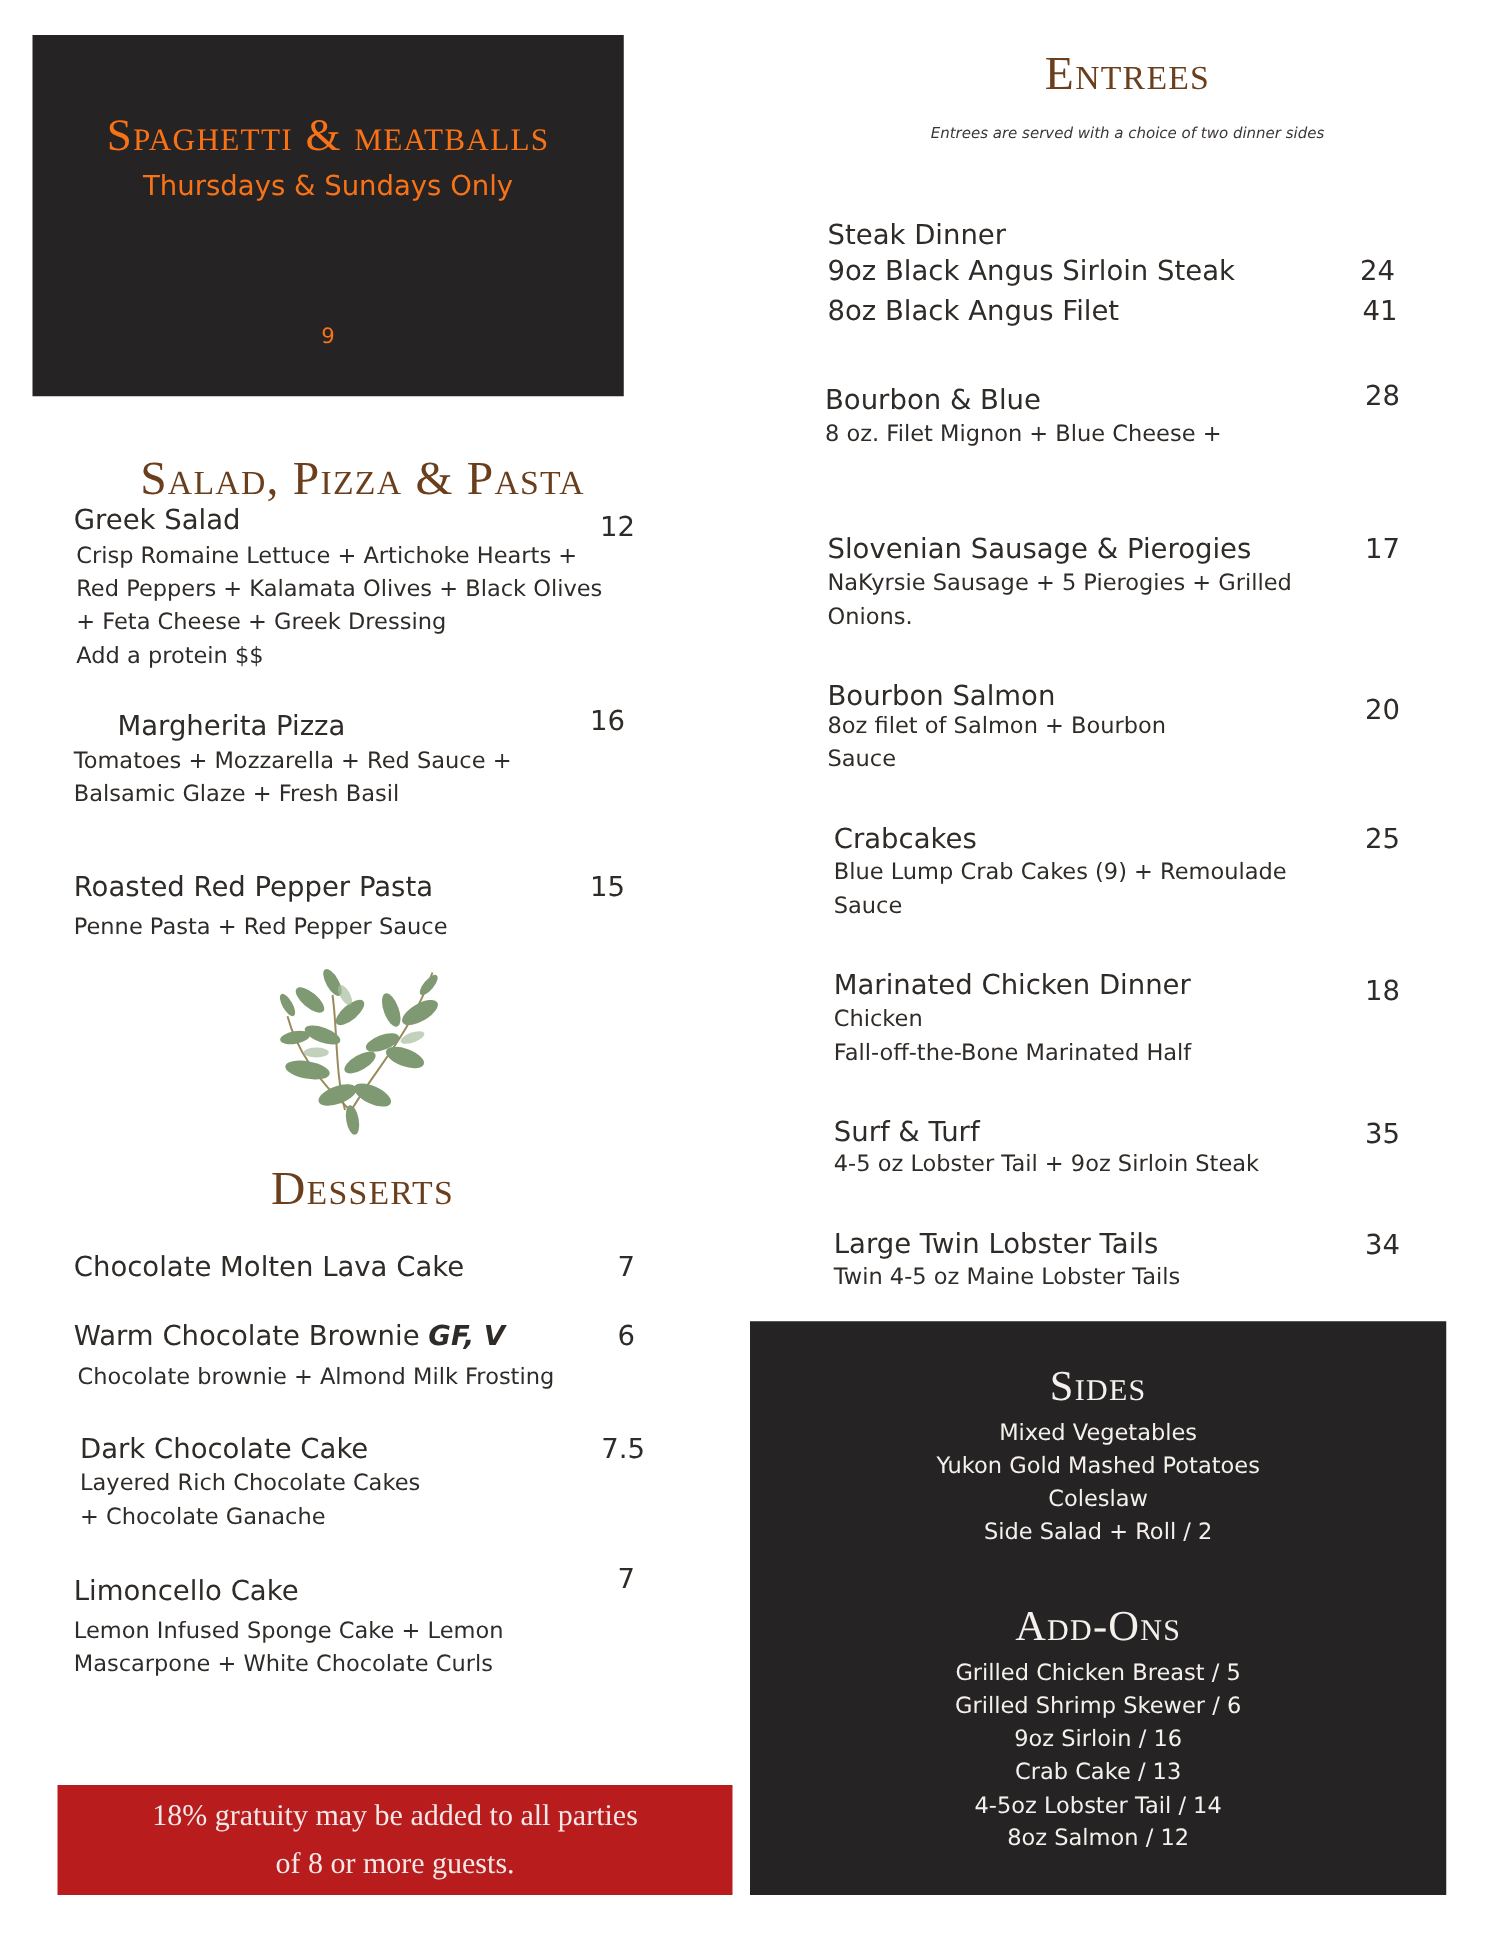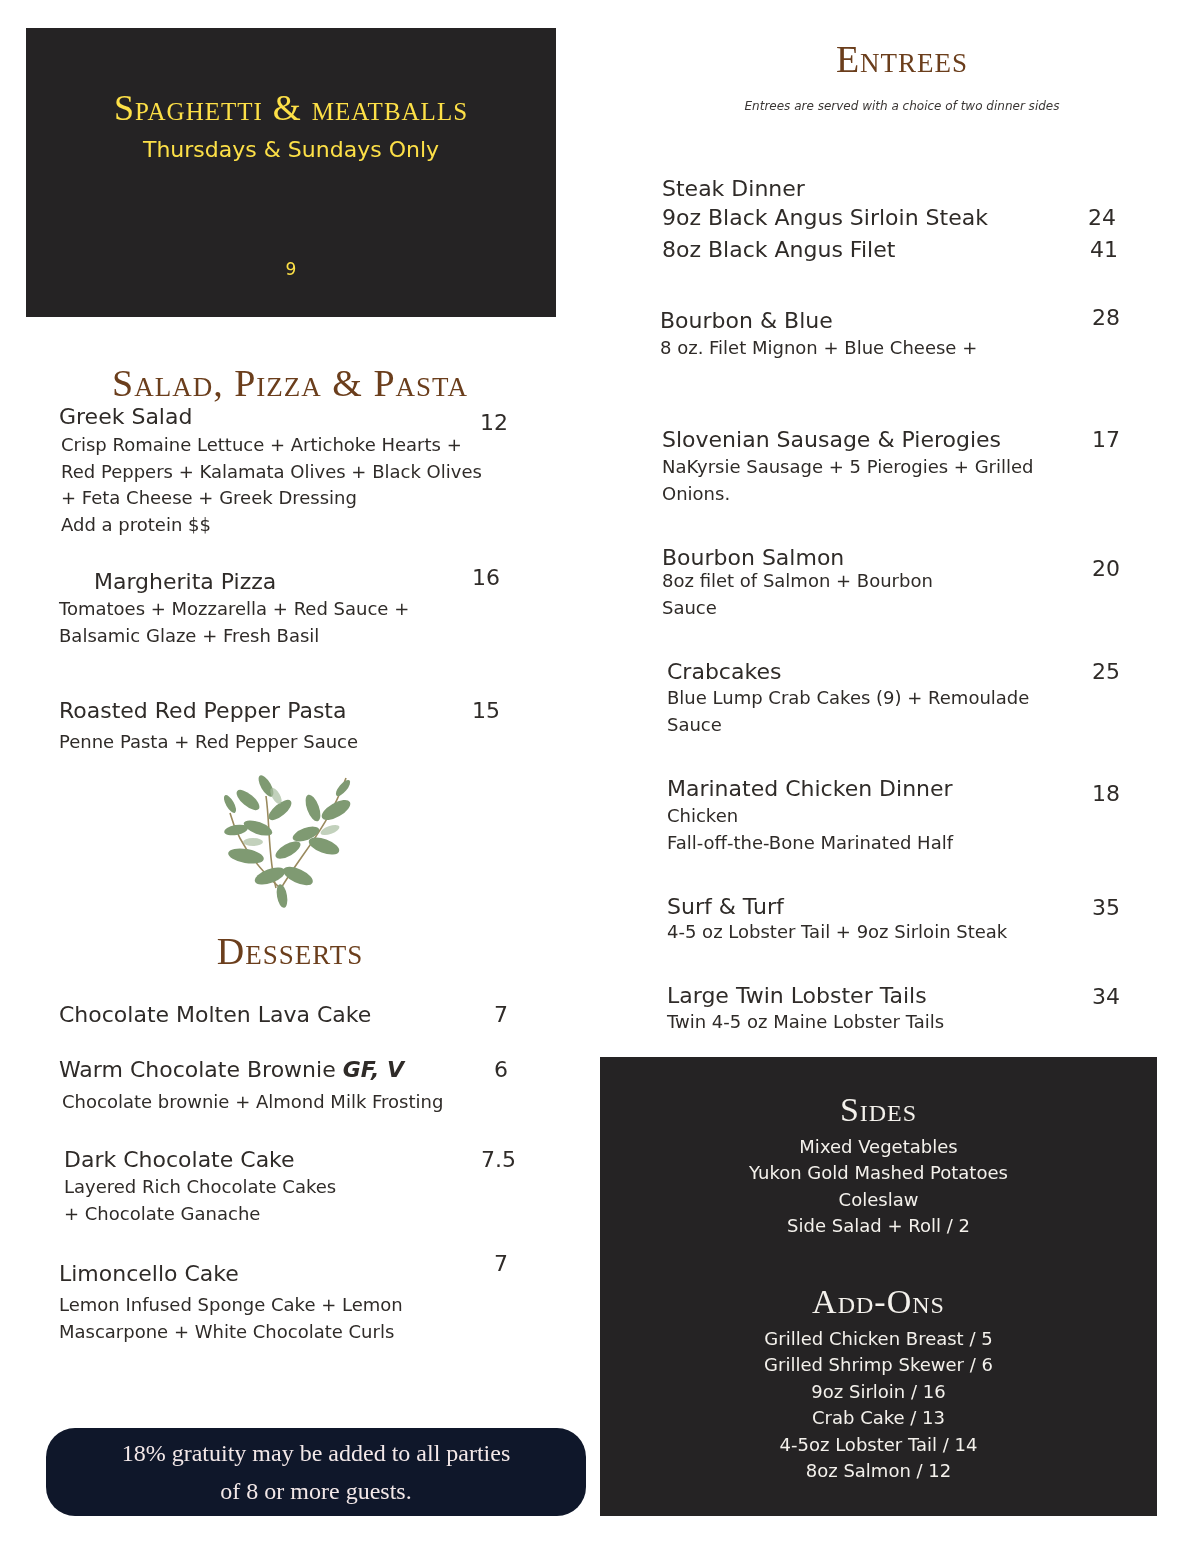--- a/index.html
+++ b/index.html
@@ -5,21 +5,21 @@
   * { box-sizing: border-box; margin: 0; padding: 0; }
   html, body { width: 1200px; height: 1553px; background: #ffffff; overflow: hidden; }
   body { position: relative; font-family: "DejaVu Sans", sans-serif; color: #2f2b28; }
 
   .sc { font-family: "Liberation Serif", "DejaVu Serif", serif; font-variant: small-caps; letter-spacing: 1px; }
   .brown { color: #6b3e1c; }
 
   .abs { position: absolute; }
 
   
-  #special { left: 26px; top: 28px; width: 530px; height: 289px; background: #252324; color: #fde047; text-align: center; }
+  #special { left: 26px; top: 28px; width: 473px; height: 289px; background: #252324; color: #f97316; text-align: center; }
   #special .title { position: absolute; left: 0; right: 0; top: 60px; font-size: 36px; line-height: 40px; }
   #special .sub { position: absolute; left: 0; right: 0; top: 82px; font-size: 22px; line-height: 28px; }
   #special .desc { position: absolute; left: 40px; right: 40px; top: 122px; font-size: 18px; line-height: 26px; }
   #special .price { position: absolute; left: 0; right: 0; top: 230px; font-size: 17px; line-height: 22px; }
 
   
   .sec-head { position: absolute; font-size: 38px; line-height: 42px; text-align: center; }
 
   .item-name { position: absolute; font-size: 22px; line-height: 28px; white-space: nowrap; }
   .item-desc { position: absolute; font-size: 18px; line-height: 26.5px; }
@@ -28,21 +28,21 @@
   .badge { font-weight: bold; font-style: italic; }
 
   #entrees-note { position: absolute; left: 640px; width: 524px; top: 94px; text-align: center; font-style: italic; font-size: 12px; line-height: 24px; color: #3a3634; }
 
   
   #sides-box { left: 600px; top: 1057px; width: 557px; height: 459px; background: #252324; color: #f4f1ec; text-align: center; }
   #sides-box .head { position: absolute; left: 0; right: 0; font-size: 34px; line-height: 40px; }
   #sides-box .list { position: absolute; left: 0; right: 0; font-size: 18px; line-height: 26.4px; }
 
   
-  #gratuity { left: 46px; top: 1428px; width: 540px; height: 88px; background: #0f172a; color: #f3e8e8; text-align: center; font-family: "Liberation Serif", "DejaVu Serif", serif; font-size: 24px; line-height: 38px; padding-top: 6px; border-radius: 29px; }
+  #gratuity { left: 46px; top: 1428px; width: 540px; height: 88px; background: #b91c1c; color: #f3e8e8; text-align: center; font-family: "Liberation Serif", "DejaVu Serif", serif; font-size: 24px; line-height: 38px; padding-top: 6px; }
 
   #herb { left: 218px; top: 768px; width: 146px; height: 142px; }
 </style>
 </head>
 <body>
 
 <div id="special" class="abs">
   <div class="title sc">Spaghetti &amp; meatballs</div>
   <div class="sub" style="top:108px;">Thursdays &amp; Sundays Only</div>
   <div class="price">9</div>

